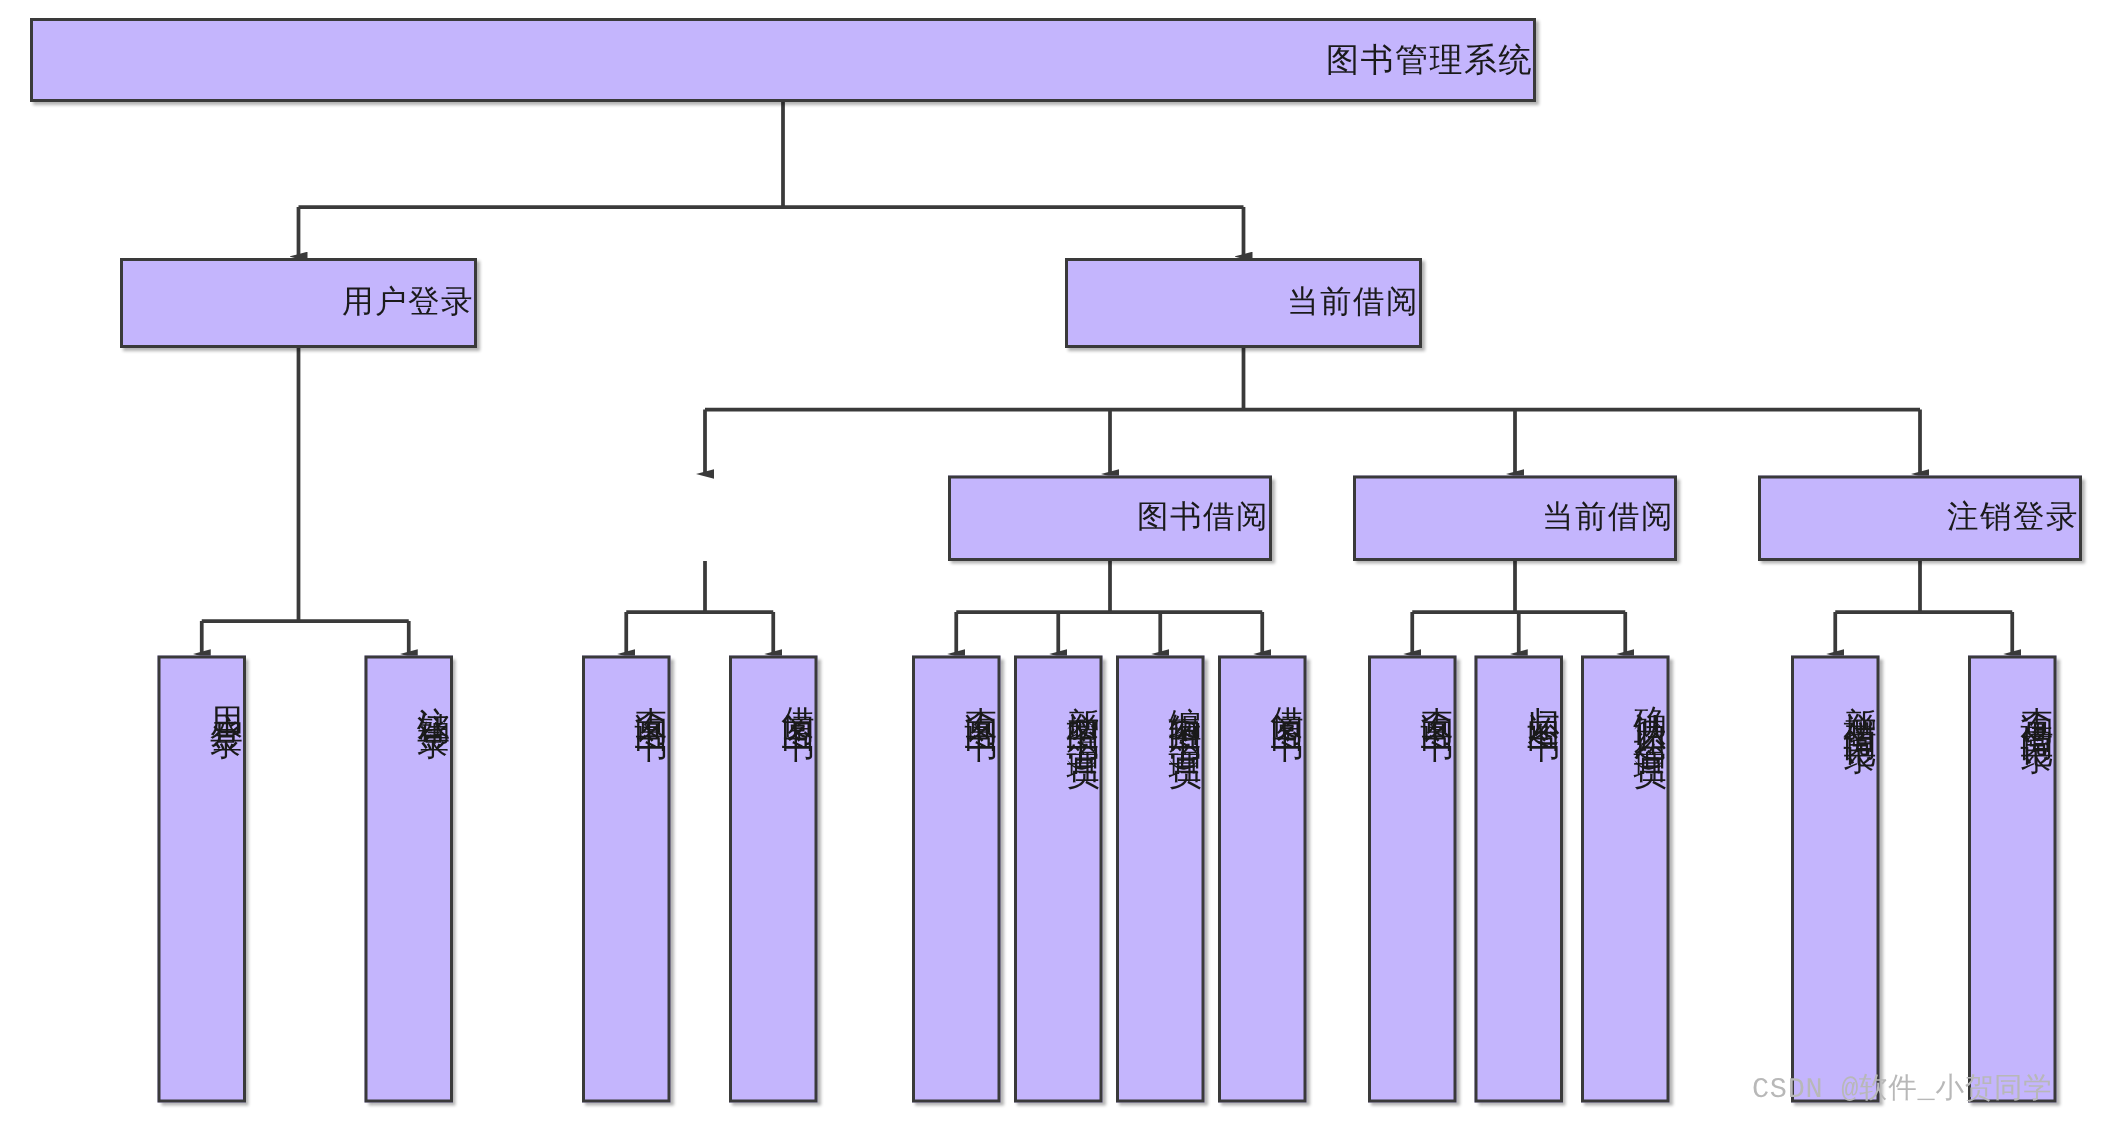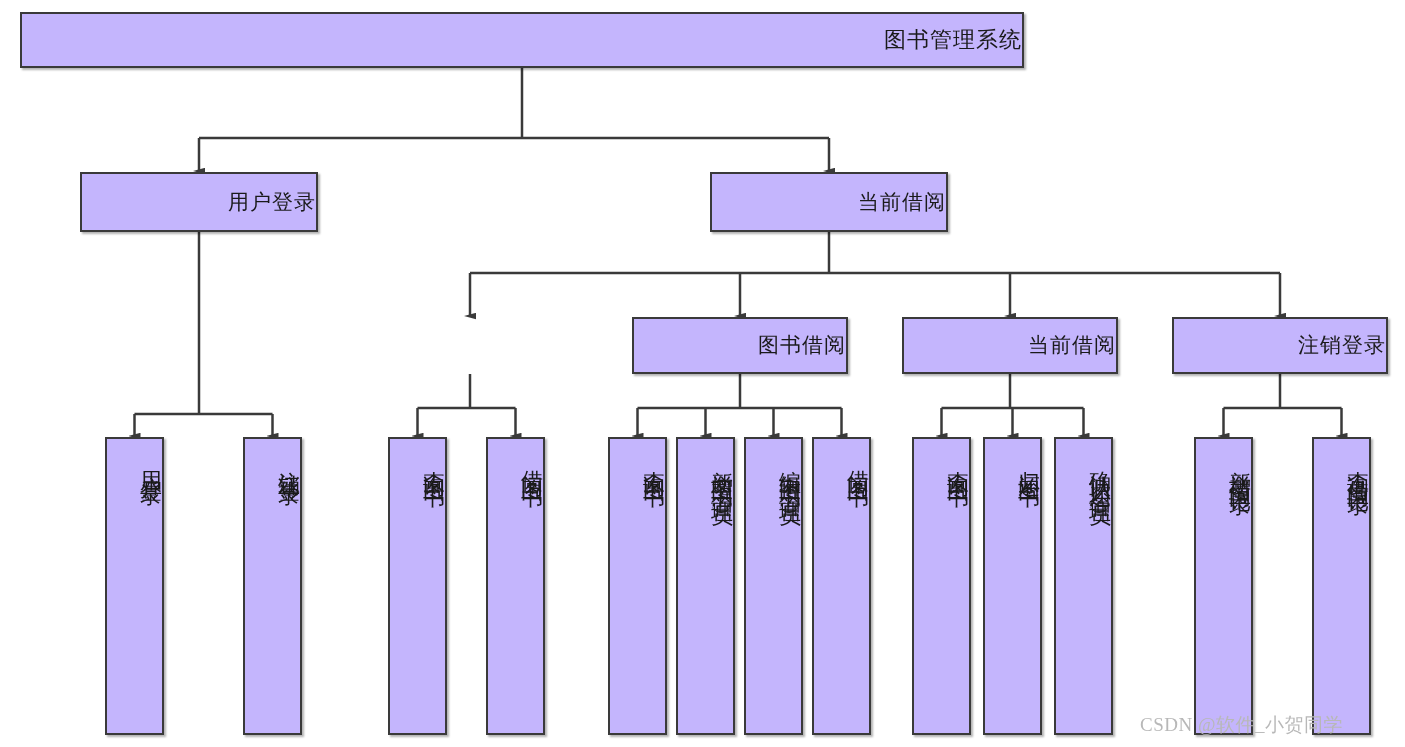--- a/index.html
+++ b/index.html
@@ -56,28 +56,28 @@
   .node.leaf .node-label {
     writing-mode: vertical-rl;
     text-orientation: upright;
     font-size: 22px;
     letter-spacing: 5px;
     line-height: 1;
     white-space: nowrap;
   }
   .watermark {
     position: absolute;
-    left: 1140px;
+    left: 1168px;
     top: 712px;
     font-size: 19px;
     color: #b8b8b8;
     letter-spacing: 0.5px;
     white-space: nowrap;
     z-index: 5;
-    font-family: Liberation Serif, serif;
+    font-family: Liberation Mono, monospace;
   }
 </style>
 </head>
 <body>
 
 <div id="diagram-root">
 
   <svg class="connector-layer" viewBox="0 0 1405 747" xmlns="http://www.w3.org/2000/svg">
     <defs>
       <marker id="arrow" markerWidth="10" markerHeight="12" refX="3.2" refY="6" orient="auto" markerUnits="userSpaceOnUse">

